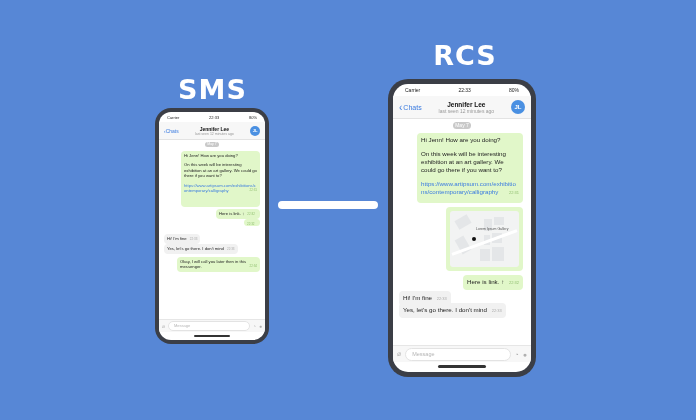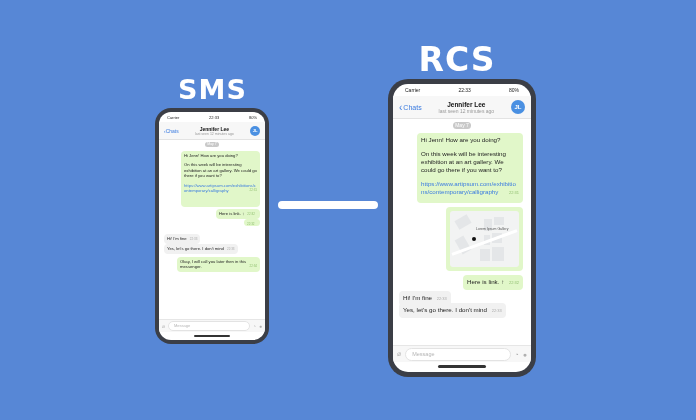--- a/index.html
+++ b/index.html
@@ -1,19 +1,19 @@
 <!DOCTYPE html>
 <html><head>
 <meta charset="utf-8">
 <style>
   html,body{margin:0;padding:0;}
   body{width:696px;height:420px;background:#5787d6;position:relative;overflow:hidden;font-family:"Liberation Sans",sans-serif;}
   .title{position:absolute;color:#fff;font-weight:bold;text-align:center;letter-spacing:1px;font-family:"DejaVu Sans",sans-serif;}
   .title-sms{left:160px;top:74px;width:105px;font-size:27px;}
-  .title-rcs{left:387px;top:40px;width:140px;font-size:33px;}
+  .title-rcs{left:395px;top:40px;width:140px;font-size:27px;}
   .connector{position:absolute;left:278px;top:201px;width:100px;height:8px;background:#fff;border-radius:4px;}
 
   .phone{position:absolute;background:#3b3e46;border-radius:14px;box-sizing:border-box;}
   .screen{position:absolute;background:#fff;overflow:hidden;}
   .phone.sms{left:155px;top:108px;width:114px;height:236px;border-radius:16px;}
   .phone.sms .screen{left:4px;top:4px;right:4px;bottom:4px;border-radius:12px;}
   .phone.rcs{left:388px;top:79px;width:148px;height:298px;border-radius:20px;}
   .phone.rcs .screen{left:5px;top:5px;right:5px;bottom:5px;border-radius:15px;}
 
   .statusbar{display:flex;justify-content:space-between;align-items:center;color:#222;}

